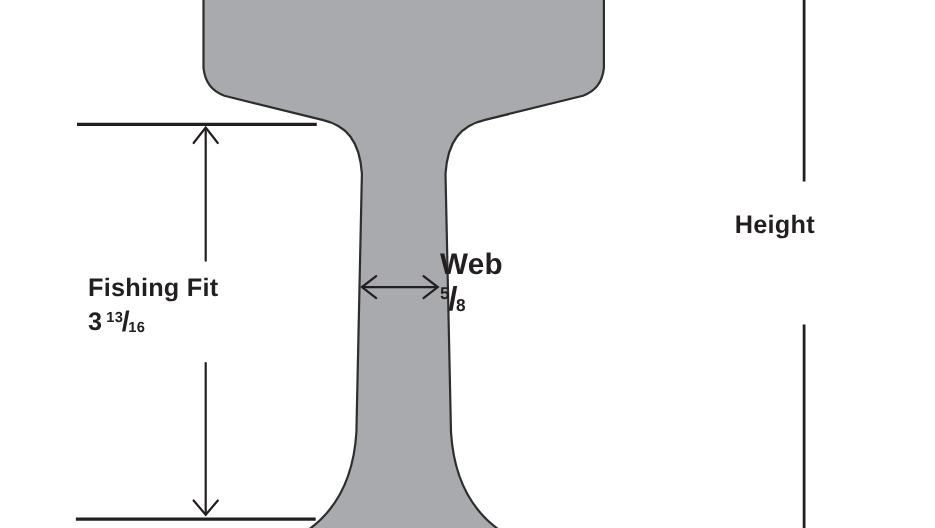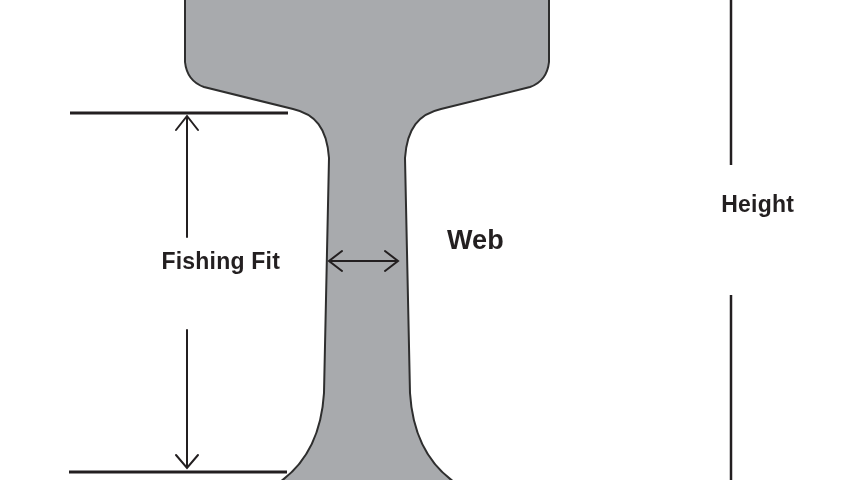--- a/index.html
+++ b/index.html
@@ -12,21 +12,21 @@
   .stage{
     position:relative;
     width:850px;height:480px;
     background:var(--background);
     overflow:hidden;
     font-family:"Liberation Sans", sans-serif;
   }
   .stage svg{position:absolute;left:0;top:0;}
   .dim-label{
     position:absolute;
-    text-align:right;
+    text-align:left;
     color:var(--ink);
     font-weight:bold;
     letter-spacing:0.2px;
   }
   .dim-label .name{display:block;}
   .dim-label .value{display:block;}
   
   .fw:not(:empty){margin-right:0.16em;}
   .fn{font-size:0.58em;vertical-align:0.52em;}
   .fs{font-size:1.12em;vertical-align:-0.06em;margin:0 -0.05em;}
@@ -76,23 +76,25 @@
       <polyline points="342,251 329,261 342,271"></polyline>
       <polyline points="385,251 398,261 385,271"></polyline>
     </g>
 
     <line x1="731" y1="0" x2="731" y2="165" stroke="var(--ink)" stroke-width="2.5"></line>
     <line x1="731" y1="295" x2="731" y2="480" stroke="var(--ink)" stroke-width="2.5"></line>
   </svg>
 
   <div class="dim-label label-fishing">
     <span class="name">Fishing Fit</span>
+    <span class="value"><span class="fw">3</span><span class="fn">13</span><span class="fs">/</span><span class="fd">16</span></span>
   </div>
 
   <div class="dim-label label-web">
     <span class="name">Web</span>
+    <span class="value"><span class="fw"></span><span class="fn">5</span><span class="fs">/</span><span class="fd">8</span></span>
   </div>
 
   <div class="dim-label label-height">
     <span class="name">Height</span>
   </div>
 
 </div>
 
 </body></html>

